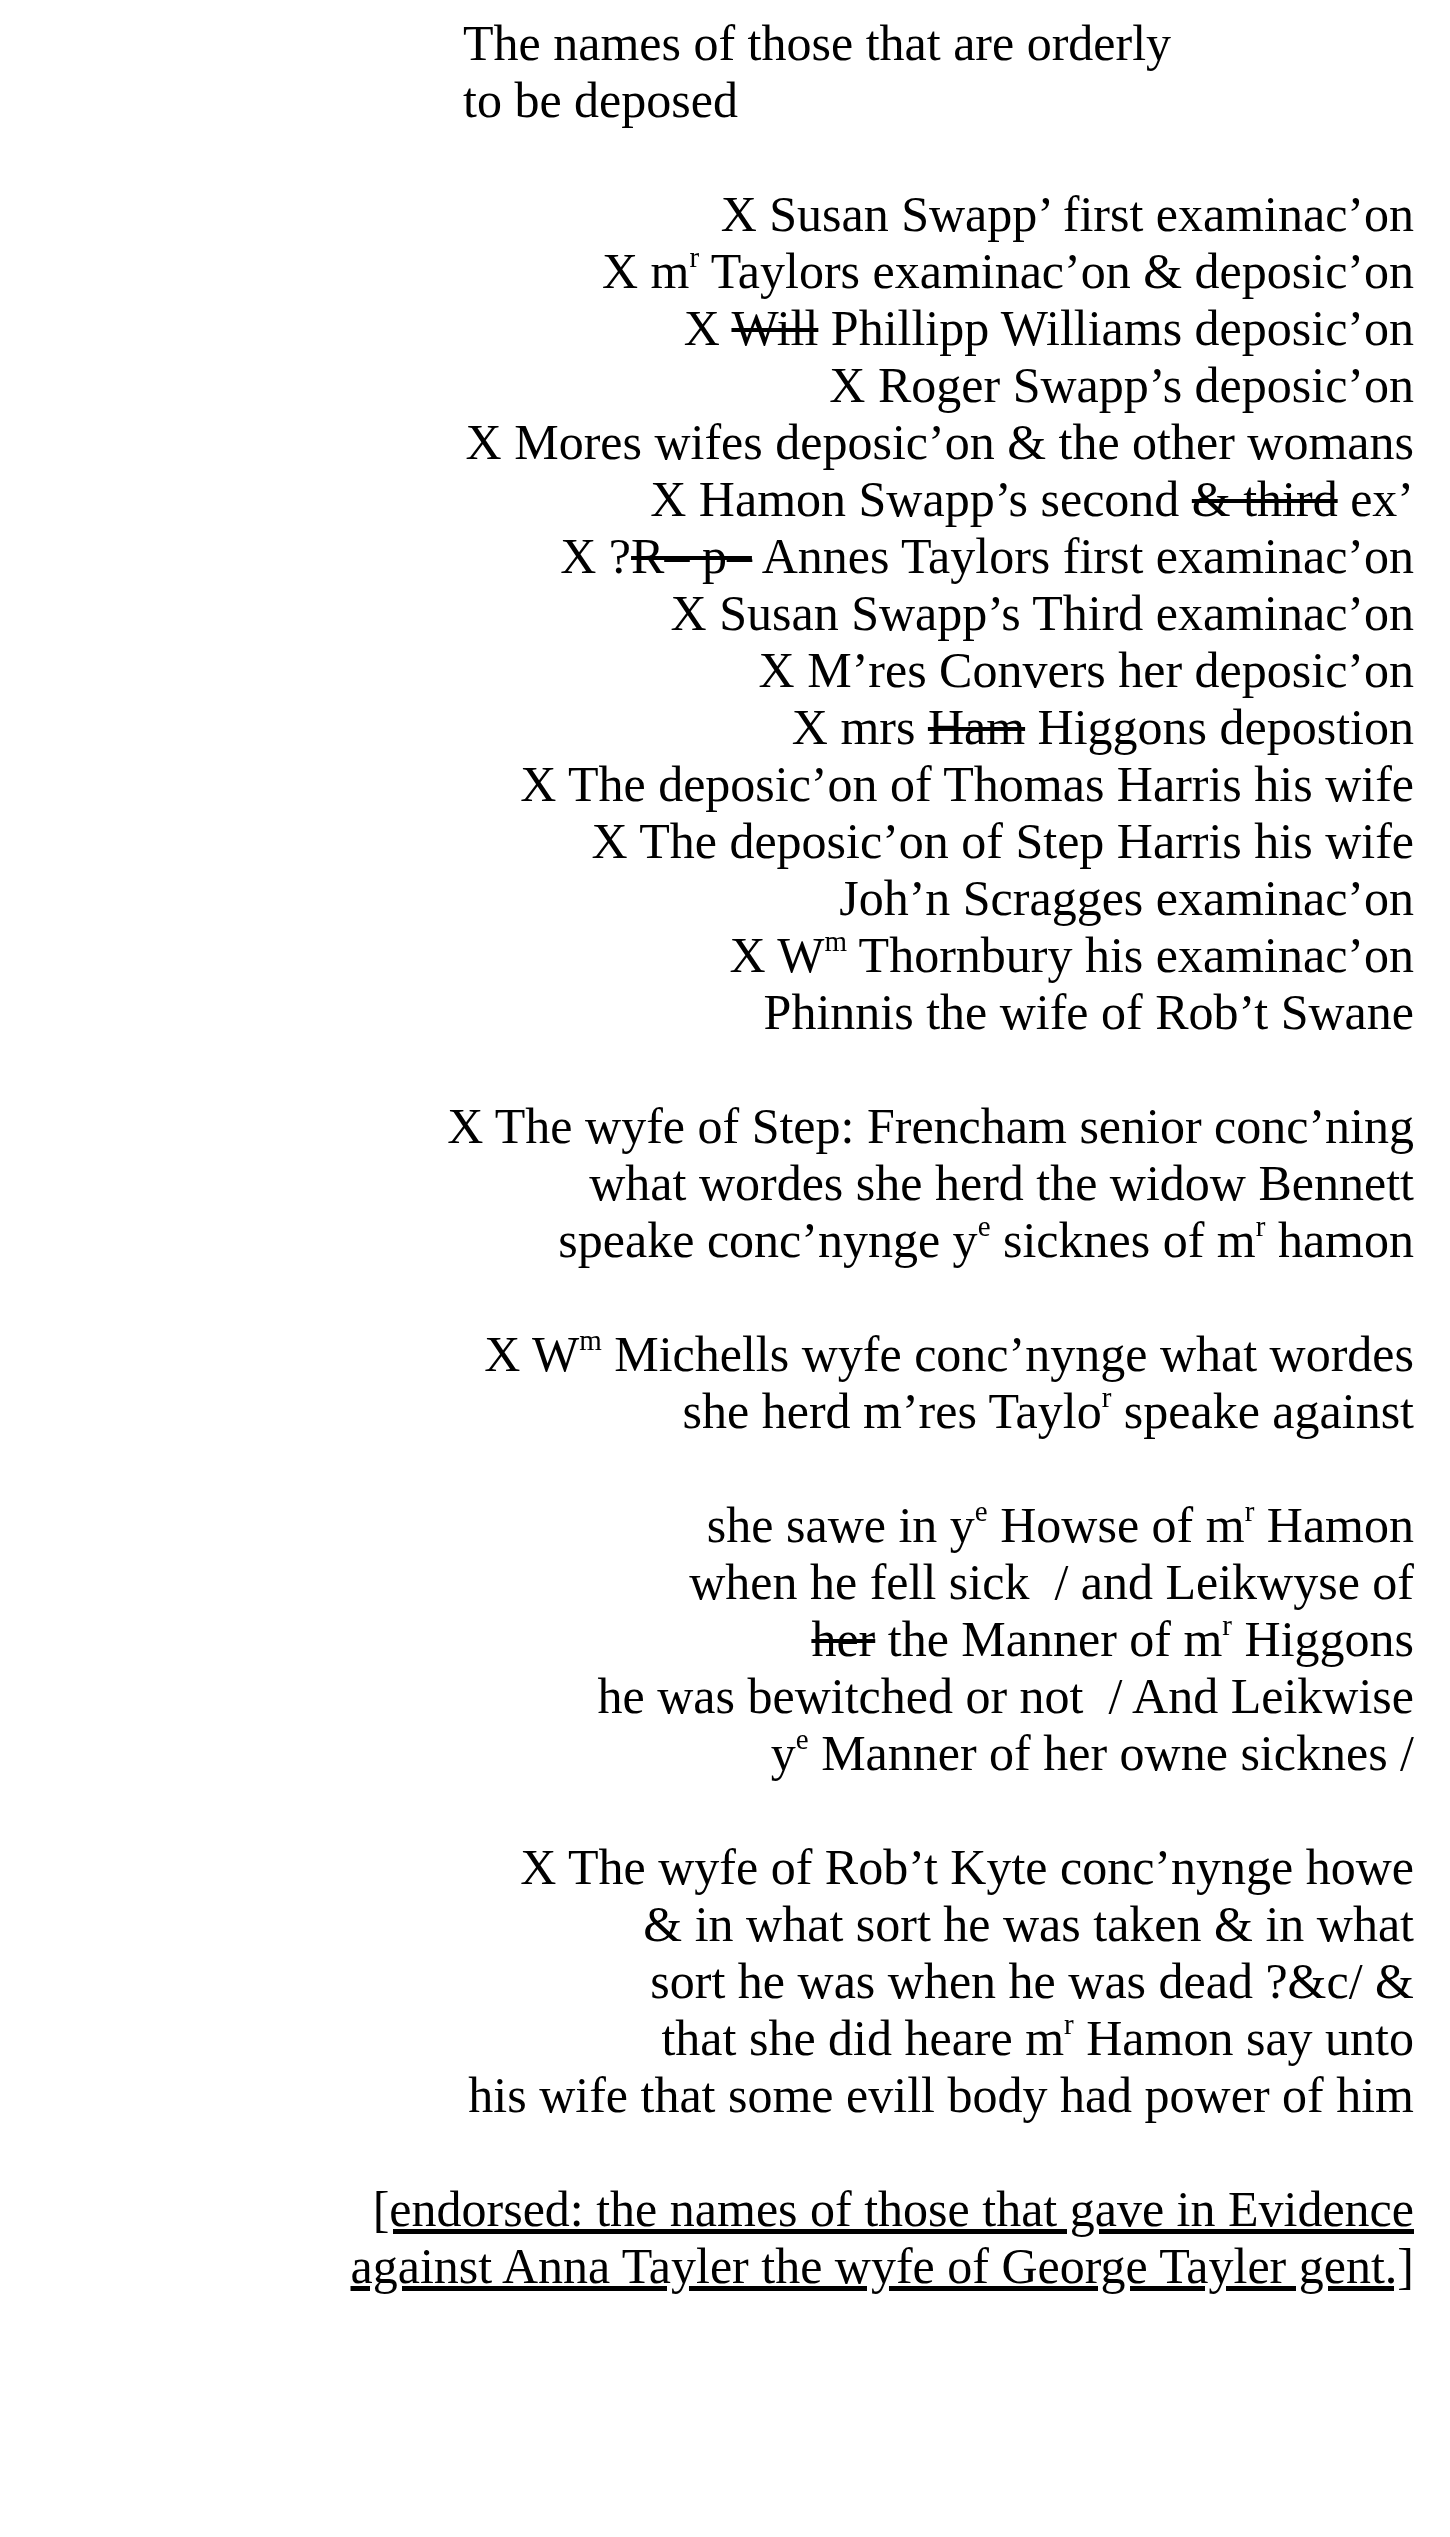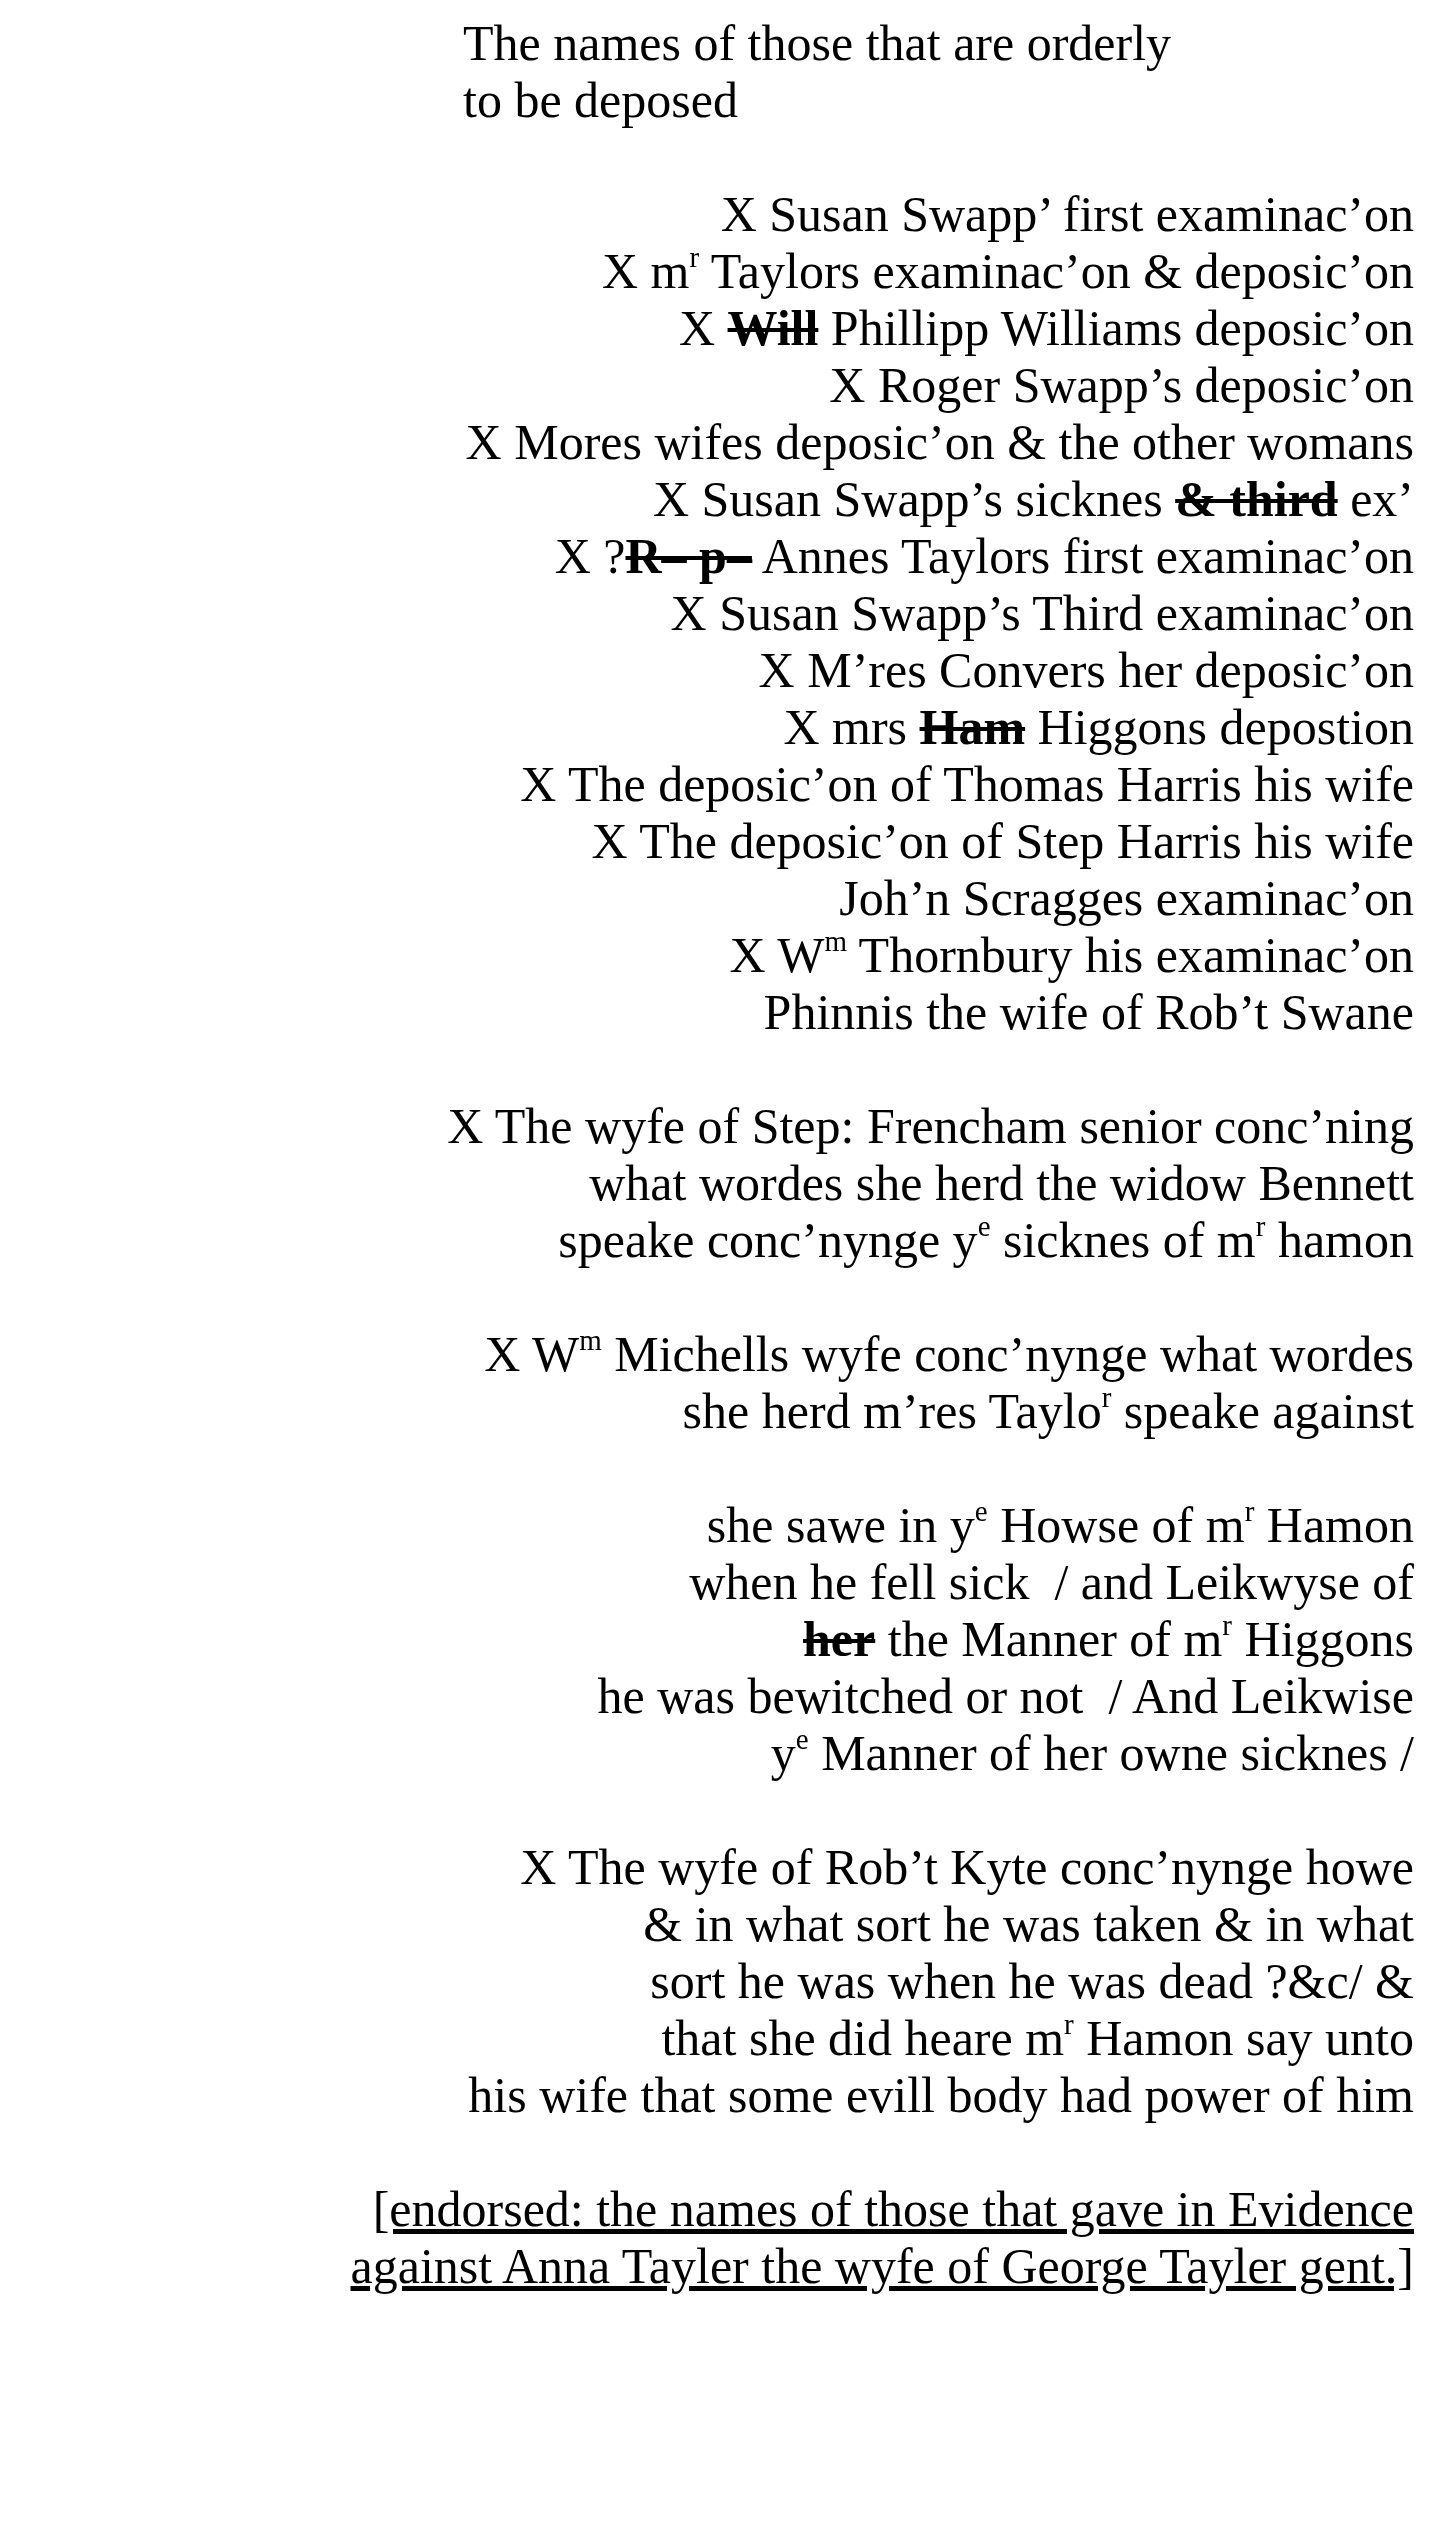--- a/index.html
+++ b/index.html
@@ -34,21 +34,20 @@
     margin-bottom: 0;
     text-decoration: underline;
   }
   .line {
     white-space: pre;
   }
   .seg { display: inline; }
   .strike {
     text-decoration: line-through;
     text-decoration-thickness: 0.07em;
-    font-weight: bold;
   }
   .sup {
     font-size: 0.58em;
     vertical-align: 0.72em;
     line-height: 0;
   }
 </style>
 </head>
 <body>
 
@@ -57,21 +56,21 @@
     <div class="line">The names of those that are orderly</div>
     <div class="line">to be deposed</div>
   </header>
   <section>
       <div class="block">
         <div class="line"><span class="seg">X Susan Swapp’ first examinac’on</span></div>
         <div class="line"><span class="seg">X m</span><span class="seg sup">r</span><span class="seg"> Taylors examinac’on &amp; deposic’on</span></div>
         <div class="line"><span class="seg">X </span><span class="seg strike">Will</span><span class="seg"> Phillipp Williams deposic’on</span></div>
         <div class="line"><span class="seg">X Roger Swapp’s deposic’on</span></div>
         <div class="line"><span class="seg">X Mores wifes deposic’on &amp; the other womans</span></div>
-        <div class="line"><span class="seg">X Susan Swapp’s sicknes </span><span class="seg strike">&amp; third</span><span class="seg"> ex’</span></div>
+        <div class="line"><span class="seg">X Hamon Swapp’s second </span><span class="seg strike">&amp; third</span><span class="seg"> ex’</span></div>
         <div class="line"><span class="seg">X ?</span><span class="seg strike">R– p–</span><span class="seg"> Annes Taylors first examinac’on</span></div>
         <div class="line"><span class="seg">X Susan Swapp’s Third examinac’on</span></div>
         <div class="line"><span class="seg">X M’res Convers her deposic’on</span></div>
         <div class="line"><span class="seg">X mrs </span><span class="seg strike">Ham</span><span class="seg"> Higgons depostion</span></div>
         <div class="line"><span class="seg">X The deposic’on of Thomas Harris his wife</span></div>
         <div class="line"><span class="seg">X The deposic’on of Step Harris his wife</span></div>
         <div class="line"><span class="seg">Joh’n Scragges examinac’on</span></div>
         <div class="line"><span class="seg">X W</span><span class="seg sup">m</span><span class="seg"> Thornbury his examinac’on</span></div>
         <div class="line"><span class="seg">Phinnis the wife of Rob’t Swane</span></div>
       </div>

